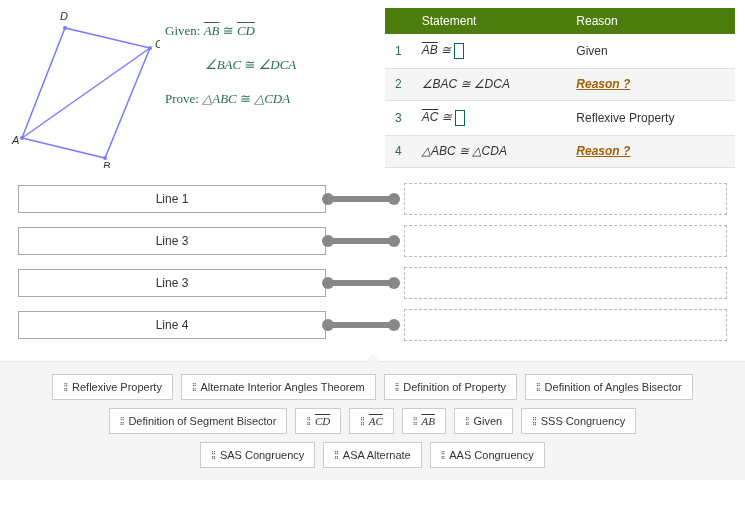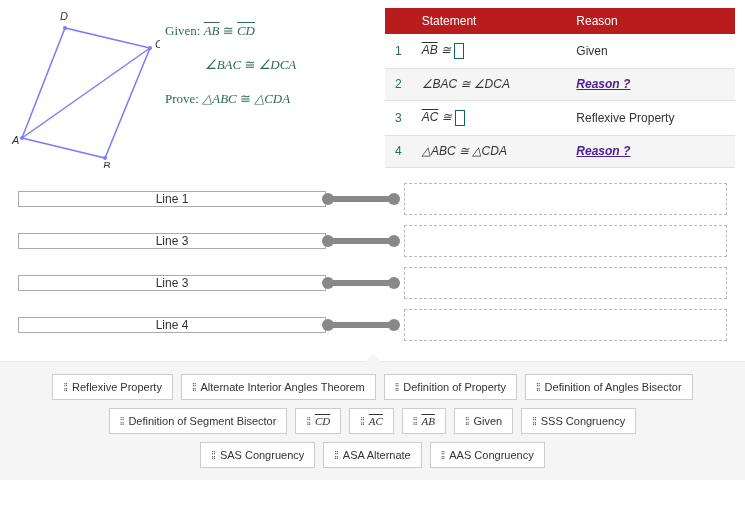--- a/index.html
+++ b/index.html
@@ -5,30 +5,30 @@
 * { box-sizing: border-box; margin: 0; padding: 0; }
 body { font-family: Arial, sans-serif; font-size: 12px; width: 745px; height: 522px; background: #fff; color: #333; }
 .top { display: flex; padding: 8px 10px 0 10px; }
 .left-panel { display: flex; width: 375px; }
 .diagram { width: 150px; height: 160px; position: relative; }
 .givens { padding: 15px 5px; color: #2a6b5a; font-family: 'Times New Roman', serif; font-size: 13px; }
 .givens .row { margin-bottom: 18px; }
 .overline { text-decoration: overline; font-style: italic; }
 .cong { font-style: normal; }
 .table { flex: 1; border-collapse: collapse; font-size: 12px; }
-.table th { background: #b91c1c; color: #fff; text-align: left; padding: 6px 10px; font-weight: normal; }
+.table th { background: #4d7c0f; color: #fff; text-align: left; padding: 6px 10px; font-weight: normal; }
 .table td { padding: 6px 10px; border-bottom: 1px solid #e0e0e0; vertical-align: middle; }
 .table tr:nth-child(even) td { background: #f5f5f5; }
 .rownum { color: #2a6b5a; width: 20px; }
 .stmt { font-family: Liberation Sans, sans-serif; font-style: italic; }
-.reason-q { color: #4c1d95; font-weight: bold; font-style: italic; text-decoration: underline; }
+.reason-q { color: #a16207; font-weight: bold; font-style: italic; text-decoration: underline; }
 .blank { display: inline-block; width: 10px; height: 16px; border: 1px solid #0d6857; vertical-align: middle; }
 .match { padding: 15px 18px 10px 18px; }
 .match-row { display: flex; align-items: center; margin-bottom: 10px; }
-.line-box { width: 308px; height: 16px; border: 1px solid #aaa; background: #fff; display: flex; align-items: center; justify-content: center; font-size: 12px; }
+.line-box { width: 308px; height: 28px; border: 1px solid #aaa; background: #fff; display: flex; align-items: center; justify-content: center; font-size: 12px; }
 .connector { width: 70px; height: 6px; background: #888; border-radius: 3px; position: relative; }
 .connector::before, .connector::after { content: ''; position: absolute; width: 12px; height: 12px; background: #888; border-radius: 50%; top: -3px; }
 .connector::before { left: -4px; }
 .connector::after { right: -4px; }
 .target { flex: 1; height: 32px; border: 1.5px dashed #bbb; margin-left: 8px; }
 .bank { background: #f5f5f5; padding: 12px 8px; position: relative; border-top: 1px solid #e8e8e8; }
 .bank::before { content: ''; position: absolute; top: -8px; left: 50%; margin-left: -8px; border-left: 8px solid transparent; border-right: 8px solid transparent; border-bottom: 8px solid #f5f5f5; }
 .bank-rows { display: flex; flex-direction: column; align-items: center; gap: 8px; }
 .bank-row { display: flex; gap: 8px; justify-content: center; }
 .chip { background: #fff; border: 1px solid #ccc; padding: 6px 10px; font-size: 11px; display: flex; align-items: center; gap: 5px; cursor: grab; }

